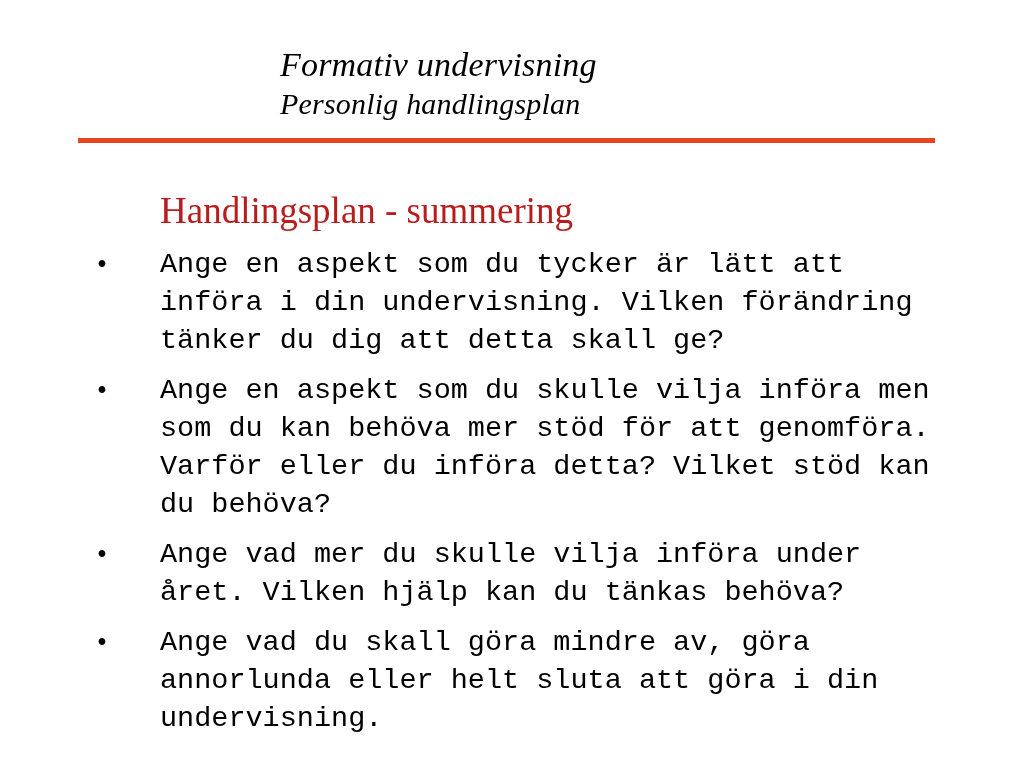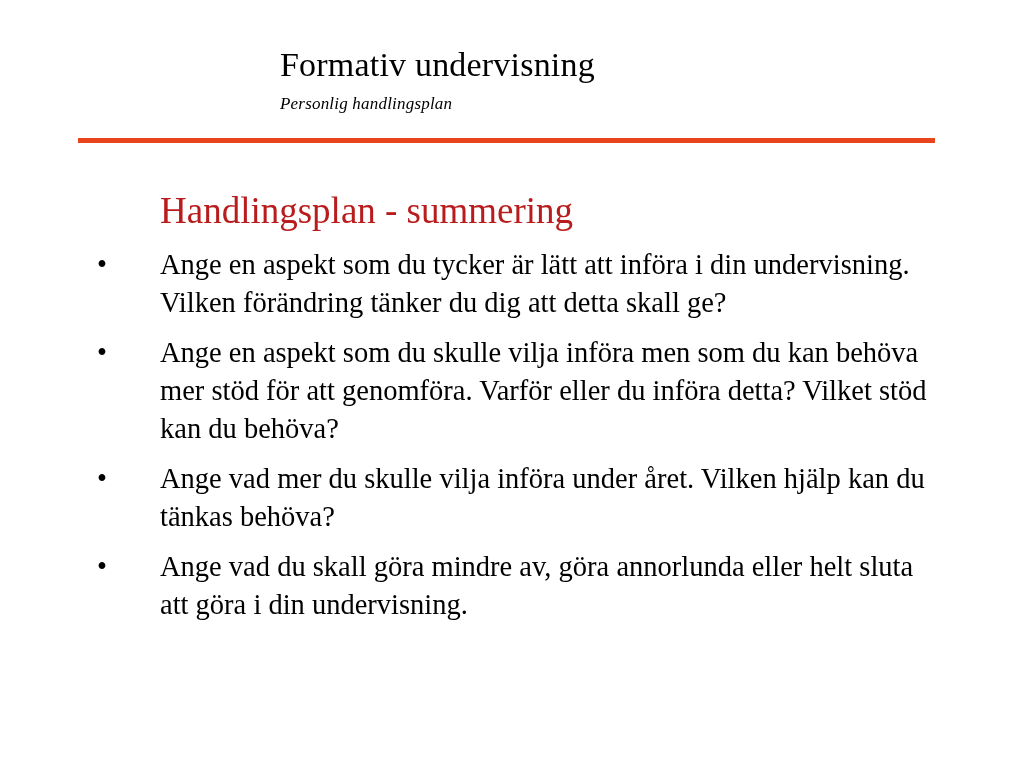--- a/index.html
+++ b/index.html
@@ -26,29 +26,30 @@
   }
 
   
   .slide-header {
     position: absolute;
     left: 280px;
     top: 44px;
     width: 700px;
   }
   .header-title {
+    font-style: italic;
     font-size: 34px;
     line-height: 42px;
     letter-spacing: 0.2px;
     white-space: nowrap;
     color: #000000;
   }
   .header-subtitle {
     font-style: italic;
-    font-size: 17px;
+    font-size: 30px;
     line-height: 36px;
     letter-spacing: 0.2px;
     white-space: nowrap;
     color: #000000;
   }
 
   .header-rule {
     position: absolute;
     left: 78px;
     top: 138px;
@@ -93,20 +94,21 @@
     position: absolute;
     left: 11px;
     top: 0;
     width: 18px;
     font-size: 28.5px;
     line-height: 38px;
     color: #000000;
   }
   .bullet-text {
     display: block;
+    font-family: Liberation Mono, monospace;
   }
 </style>
 </head>
 <body>
 
 <div class="slide">
 
   <div class="slide-header">
     <div class="header-title">Formativ undervisning</div>
     <div class="header-subtitle">Personlig handlingsplan</div>

